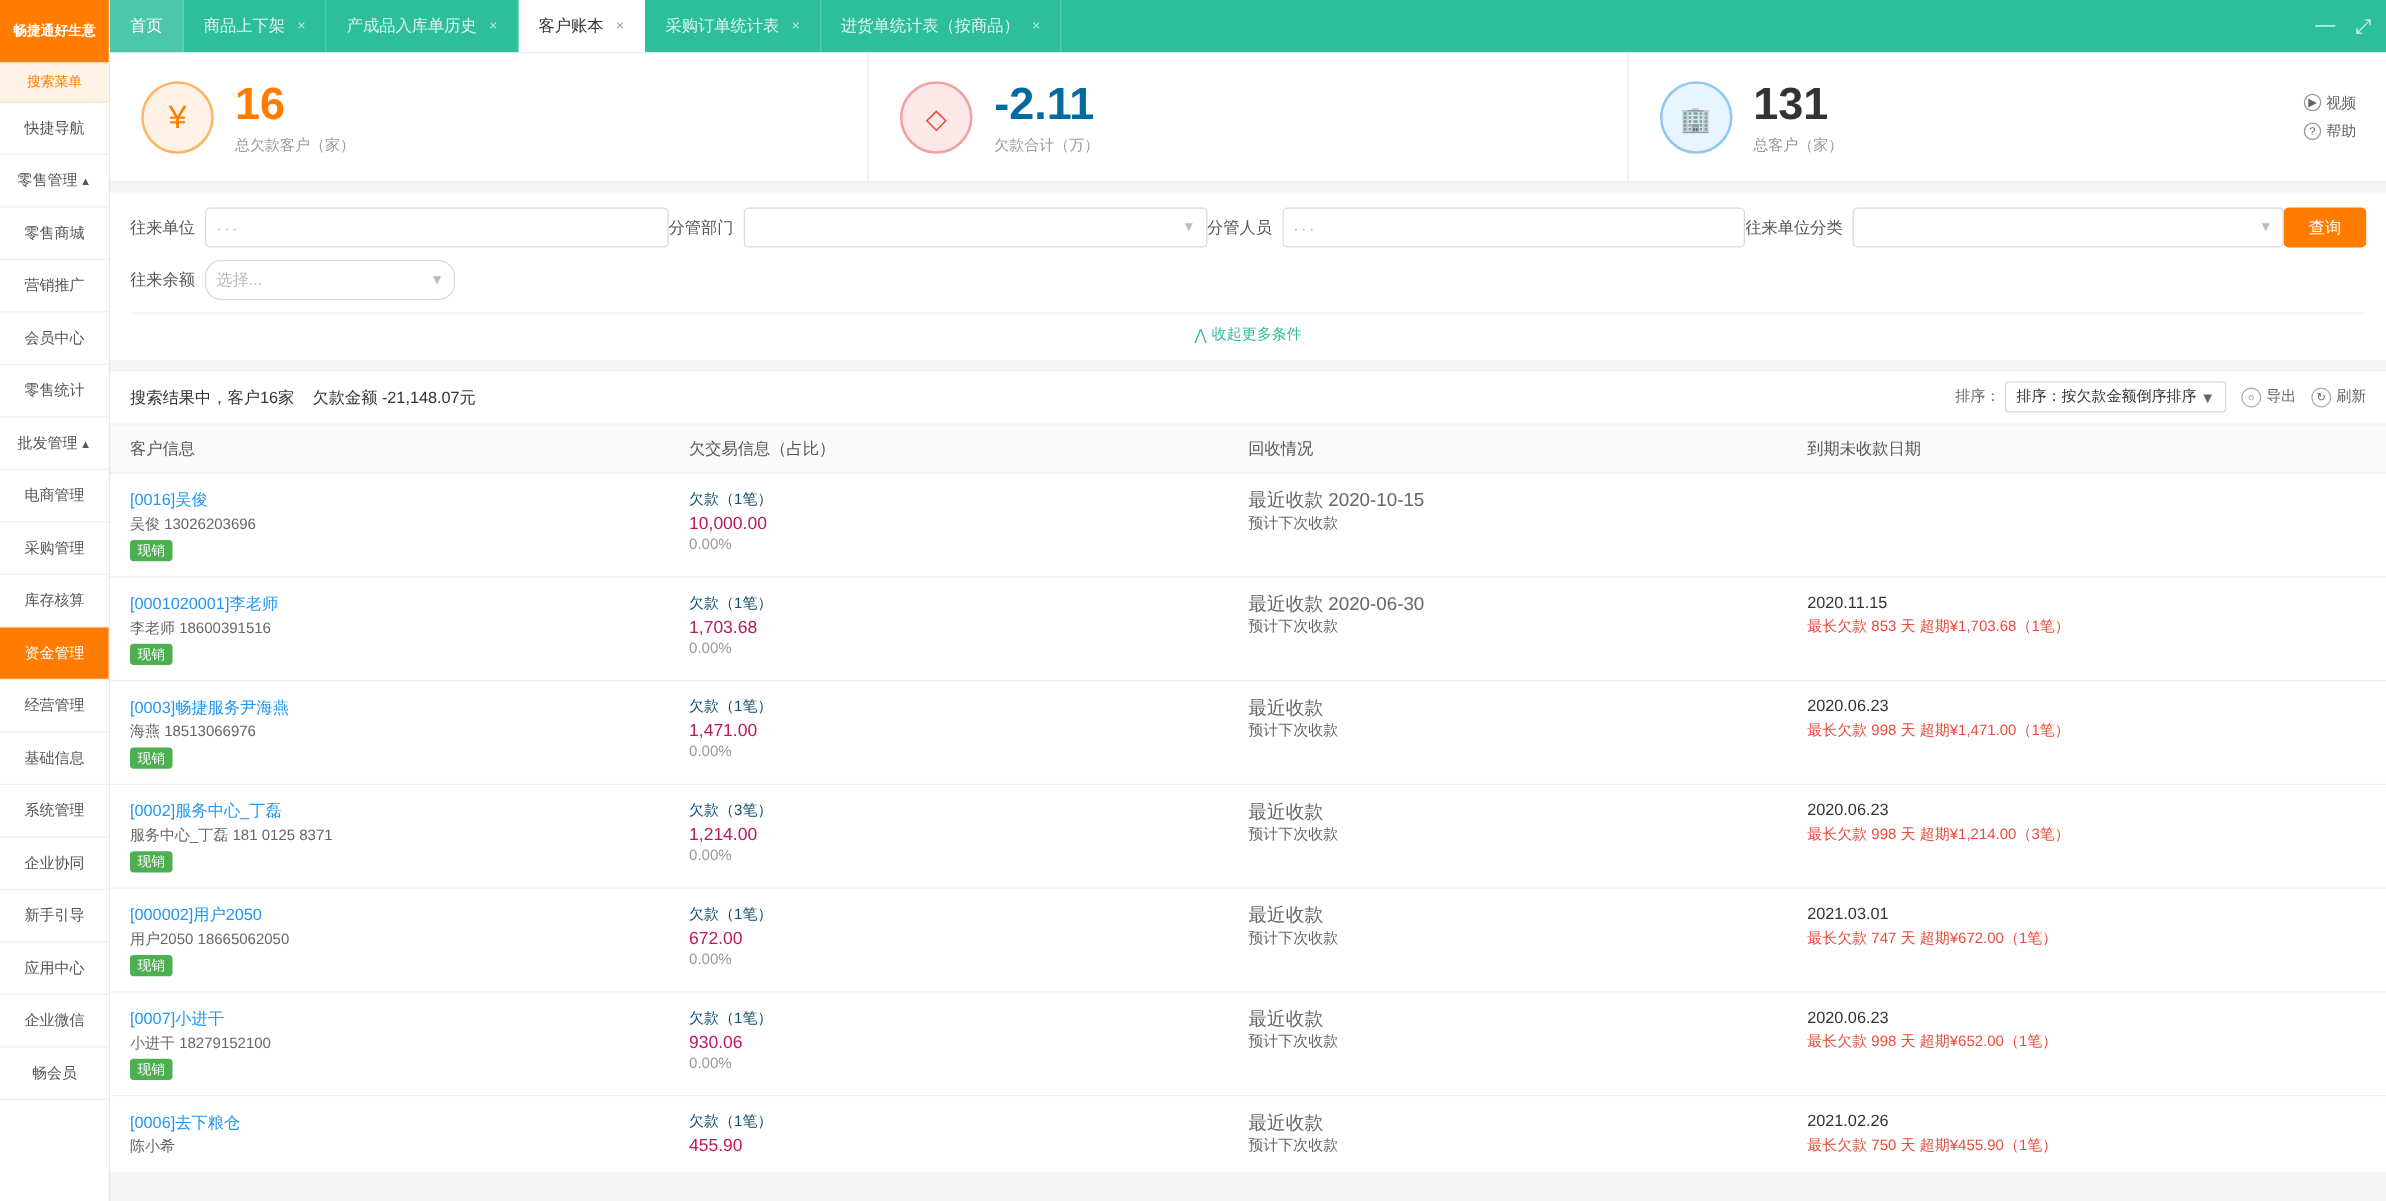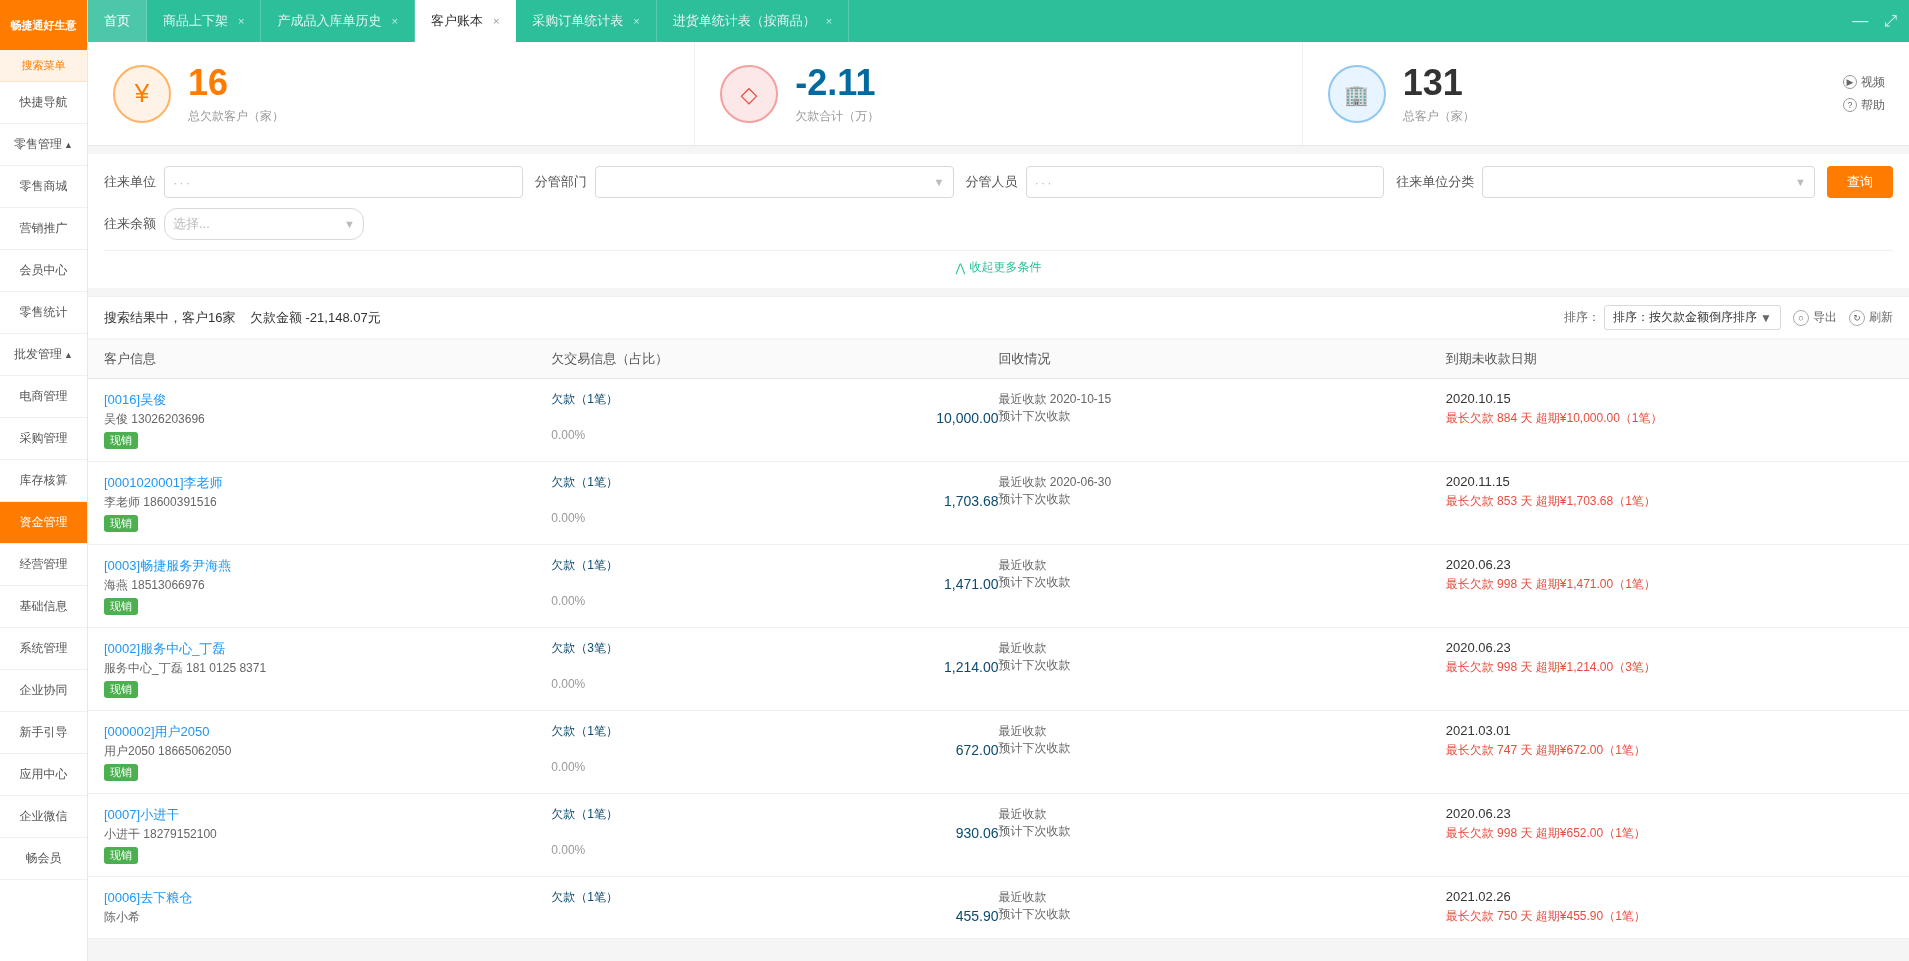--- a/index.html
+++ b/index.html
@@ -51,21 +51,21 @@
     .stat-value.orange { color: #ff7c00; }
     .stat-value.black { color: #333; }
     .stat-value.negative { color: #0369a1; }
     .stat-label { font-size: 12px; color: #999; margin-top: 4px; }
     .stat-card-right { margin-left: auto; display: flex; flex-direction: column; align-items: flex-end; gap: 6px; }
     .stat-action { display: flex; align-items: center; gap: 4px; font-size: 12px; color: #666; cursor: pointer; }
     .stat-action-icon { width: 14px; height: 14px; border-radius: 50%; border: 1px solid #999; display: flex; align-items: center; justify-content: center; font-size: 9px; }
 
     
     .filter-area { background: #fff; padding: 12px 16px 8px; margin-bottom: 8px; }
-    .filter-row { display: flex; align-items: flex-end; gap: 12px; margin-bottom: 10px; }
+    .filter-row { display: flex; align-items: flex-end; margin-bottom: 10px; }
     .filter-item { display: flex; align-items: center; gap: 8px; flex: 1; }
     .filter-label { font-size: 13px; color: #555; white-space: nowrap; flex-shrink: 0; }
     .filter-input { flex: 1; height: 32px; border: 1px solid #d9d9d9; border-radius: 4px; padding: 0 8px; font-size: 13px; display: flex; align-items: center; justify-content: space-between; cursor: pointer; position: relative; background: #fff; }
     .filter-input .dots { color: #bbb; letter-spacing: 2px; }
     .filter-input .arrow-down { color: #bbb; font-size: 11px; }
     .filter-collapse { text-align: center; padding: 4px 0; color: #2dbe9a; font-size: 12px; cursor: pointer; border-top: 1px solid #f0f0f0; padding-top: 8px; display: flex; align-items: center; justify-content: center; gap: 4px; }
     .search-button { background: #ff7c00; color: #fff; border: none; border-radius: 4px; padding: 6px 20px; font-size: 13px; cursor: pointer; height: 32px; white-space: nowrap; }
 
     
     .results-bar { background: #fff; padding: 8px 16px; display: flex; align-items: center; justify-content: space-between; margin-bottom: 2px; border-top: 1px solid #f0f0f0; }
@@ -78,23 +78,23 @@
     .results-action-btn .action-icon { width: 16px; height: 16px; border-radius: 50%; border: 1px solid #aaa; display: flex; align-items: center; justify-content: center; font-size: 9px; }
 
     
     .table-area { background: #fff; }
     .table-header { display: grid; grid-template-columns: 2fr 2fr 2fr 2fr; padding: 10px 16px; border-bottom: 1px solid #e8e8e8; font-size: 13px; color: #555; font-weight: 500; background: #fafafa; font-family: Liberation Mono, monospace; }
     .table-row { display: grid; grid-template-columns: 2fr 2fr 2fr 2fr; padding: 12px 16px; border-bottom: 1px solid #f0f0f0; align-items: start; }
     .customer-name { color: #2196F3; font-size: 13px; cursor: pointer; text-decoration: none; }
     .customer-phone { font-size: 12px; color: #666; margin-top: 2px; }
     .customer-tag { display: inline-block; background: #4CAF50; color: #fff; font-size: 11px; padding: 1px 6px; border-radius: 3px; margin-top: 4px; }
     .debt-count { font-size: 12px; color: #0c4a6e; }
-    .debt-amount { font-size: 14px; color: #0c4a6e; font-weight: 500; margin: 2px 0; text-align: right; }
+    .debt-amount { font-size: 14px; color: #be185d; font-weight: 500; margin: 2px 0; }
     .debt-percent { font-size: 12px; color: #999; }
-    .repay-last { font-size: 12px; color: #666; }
+    .repay-last { font-size: 15px; color: #666; }
     .repay-next { font-size: 12px; color: #666; }
     .due-date { font-size: 13px; color: #333; }
     .overdue-text { font-size: 12px; color: #e74c3c; margin-top: 4px; }
     .overdue-count { color: #e74c3c; }
 
     
     ::-webkit-scrollbar { width: 6px; height: 6px; }
     ::-webkit-scrollbar-track { background: #f1f1f1; }
     ::-webkit-scrollbar-thumb { background: #ccc; border-radius: 3px; }
     .placeholder-text { color: #bbb; }
@@ -309,26 +309,20 @@
   </div>
             <div>
     <div class="debt-count">欠款（1笔）</div>
     <div class="debt-amount">10,000.00</div>
     <div class="debt-percent">0.00%</div>
   </div>
             <div>
     <div class="repay-last">最近收款    2020-10-15</div>
     <div class="repay-next">预计下次收款</div>
   </div>
-            <div>
-    <div class="due-date">2020.10.15</div>
-    <div class="overdue-text">
-      最长欠款 884 天 <span class="overdue-count">超期¥10,000.00（1笔）</span>
-    </div>
-  </div>
           </div>
           <div class="table-row">
             <div>
     <a class="customer-name">[0001020001]李老师</a>
     <div class="customer-phone">李老师 18600391516</div>
     <span class="customer-tag">现销</span>
   </div>
             <div>
     <div class="debt-count">欠款（1笔）</div>
     <div class="debt-amount">1,703.68</div>

